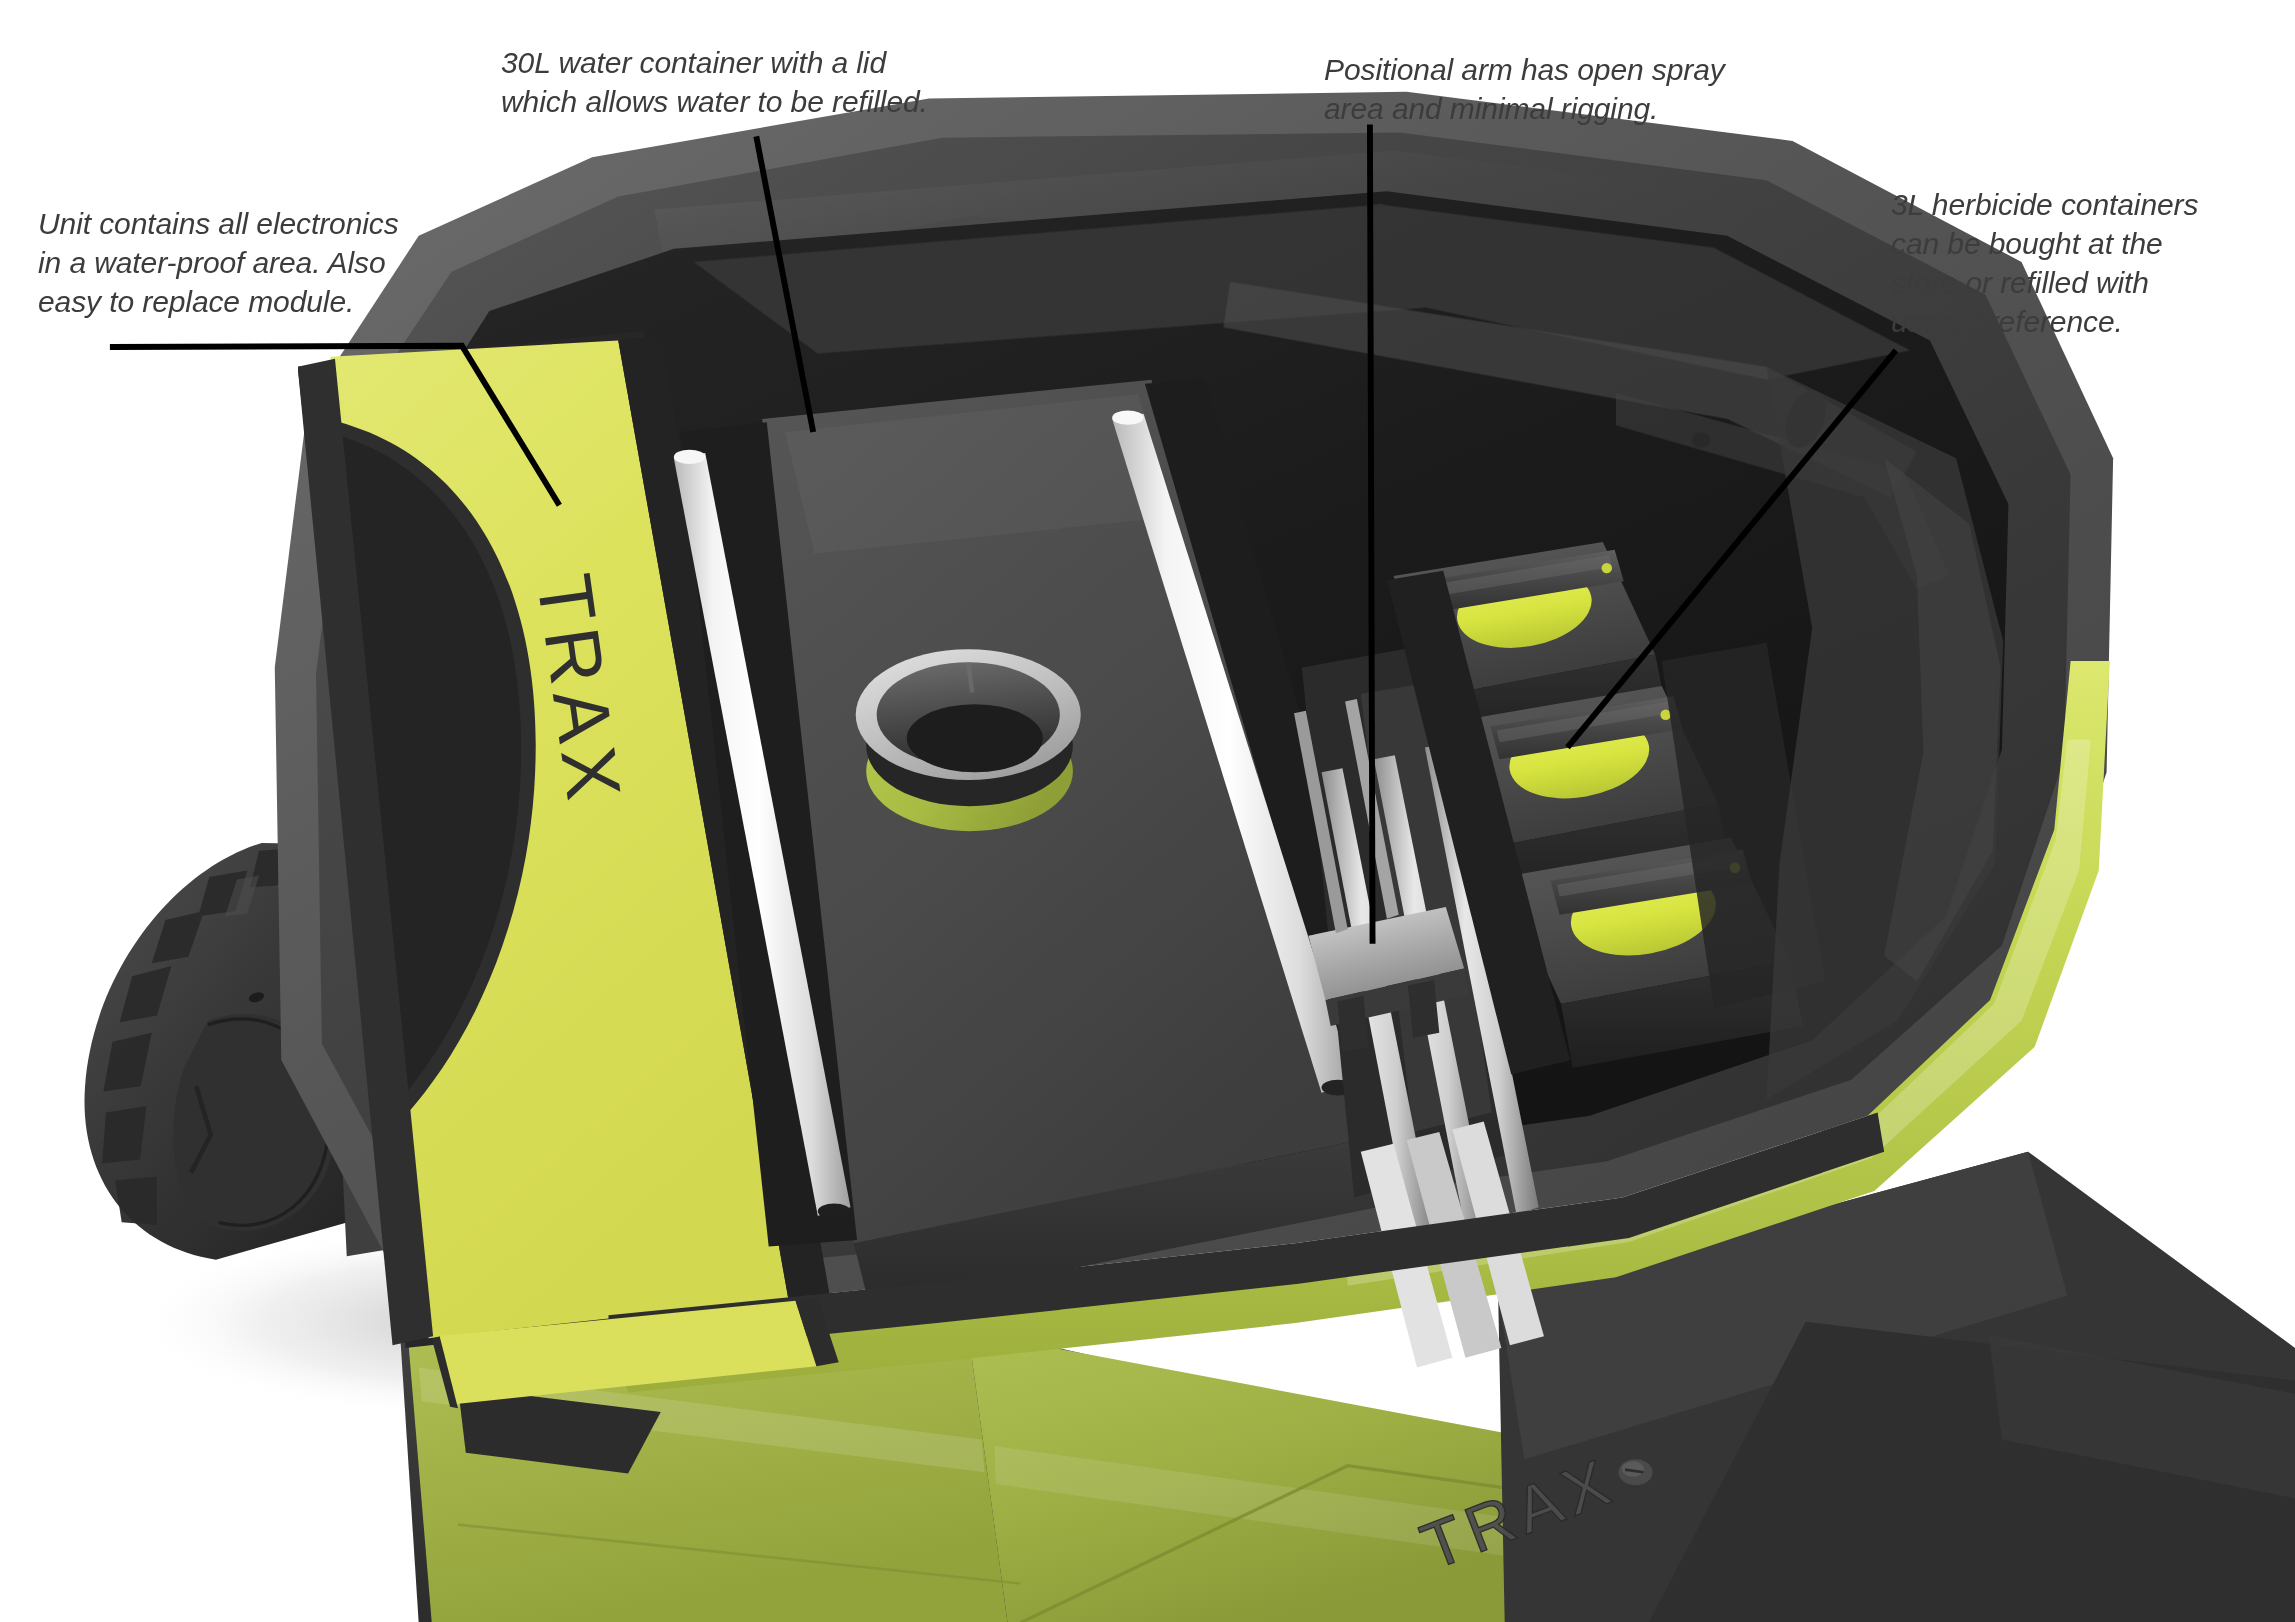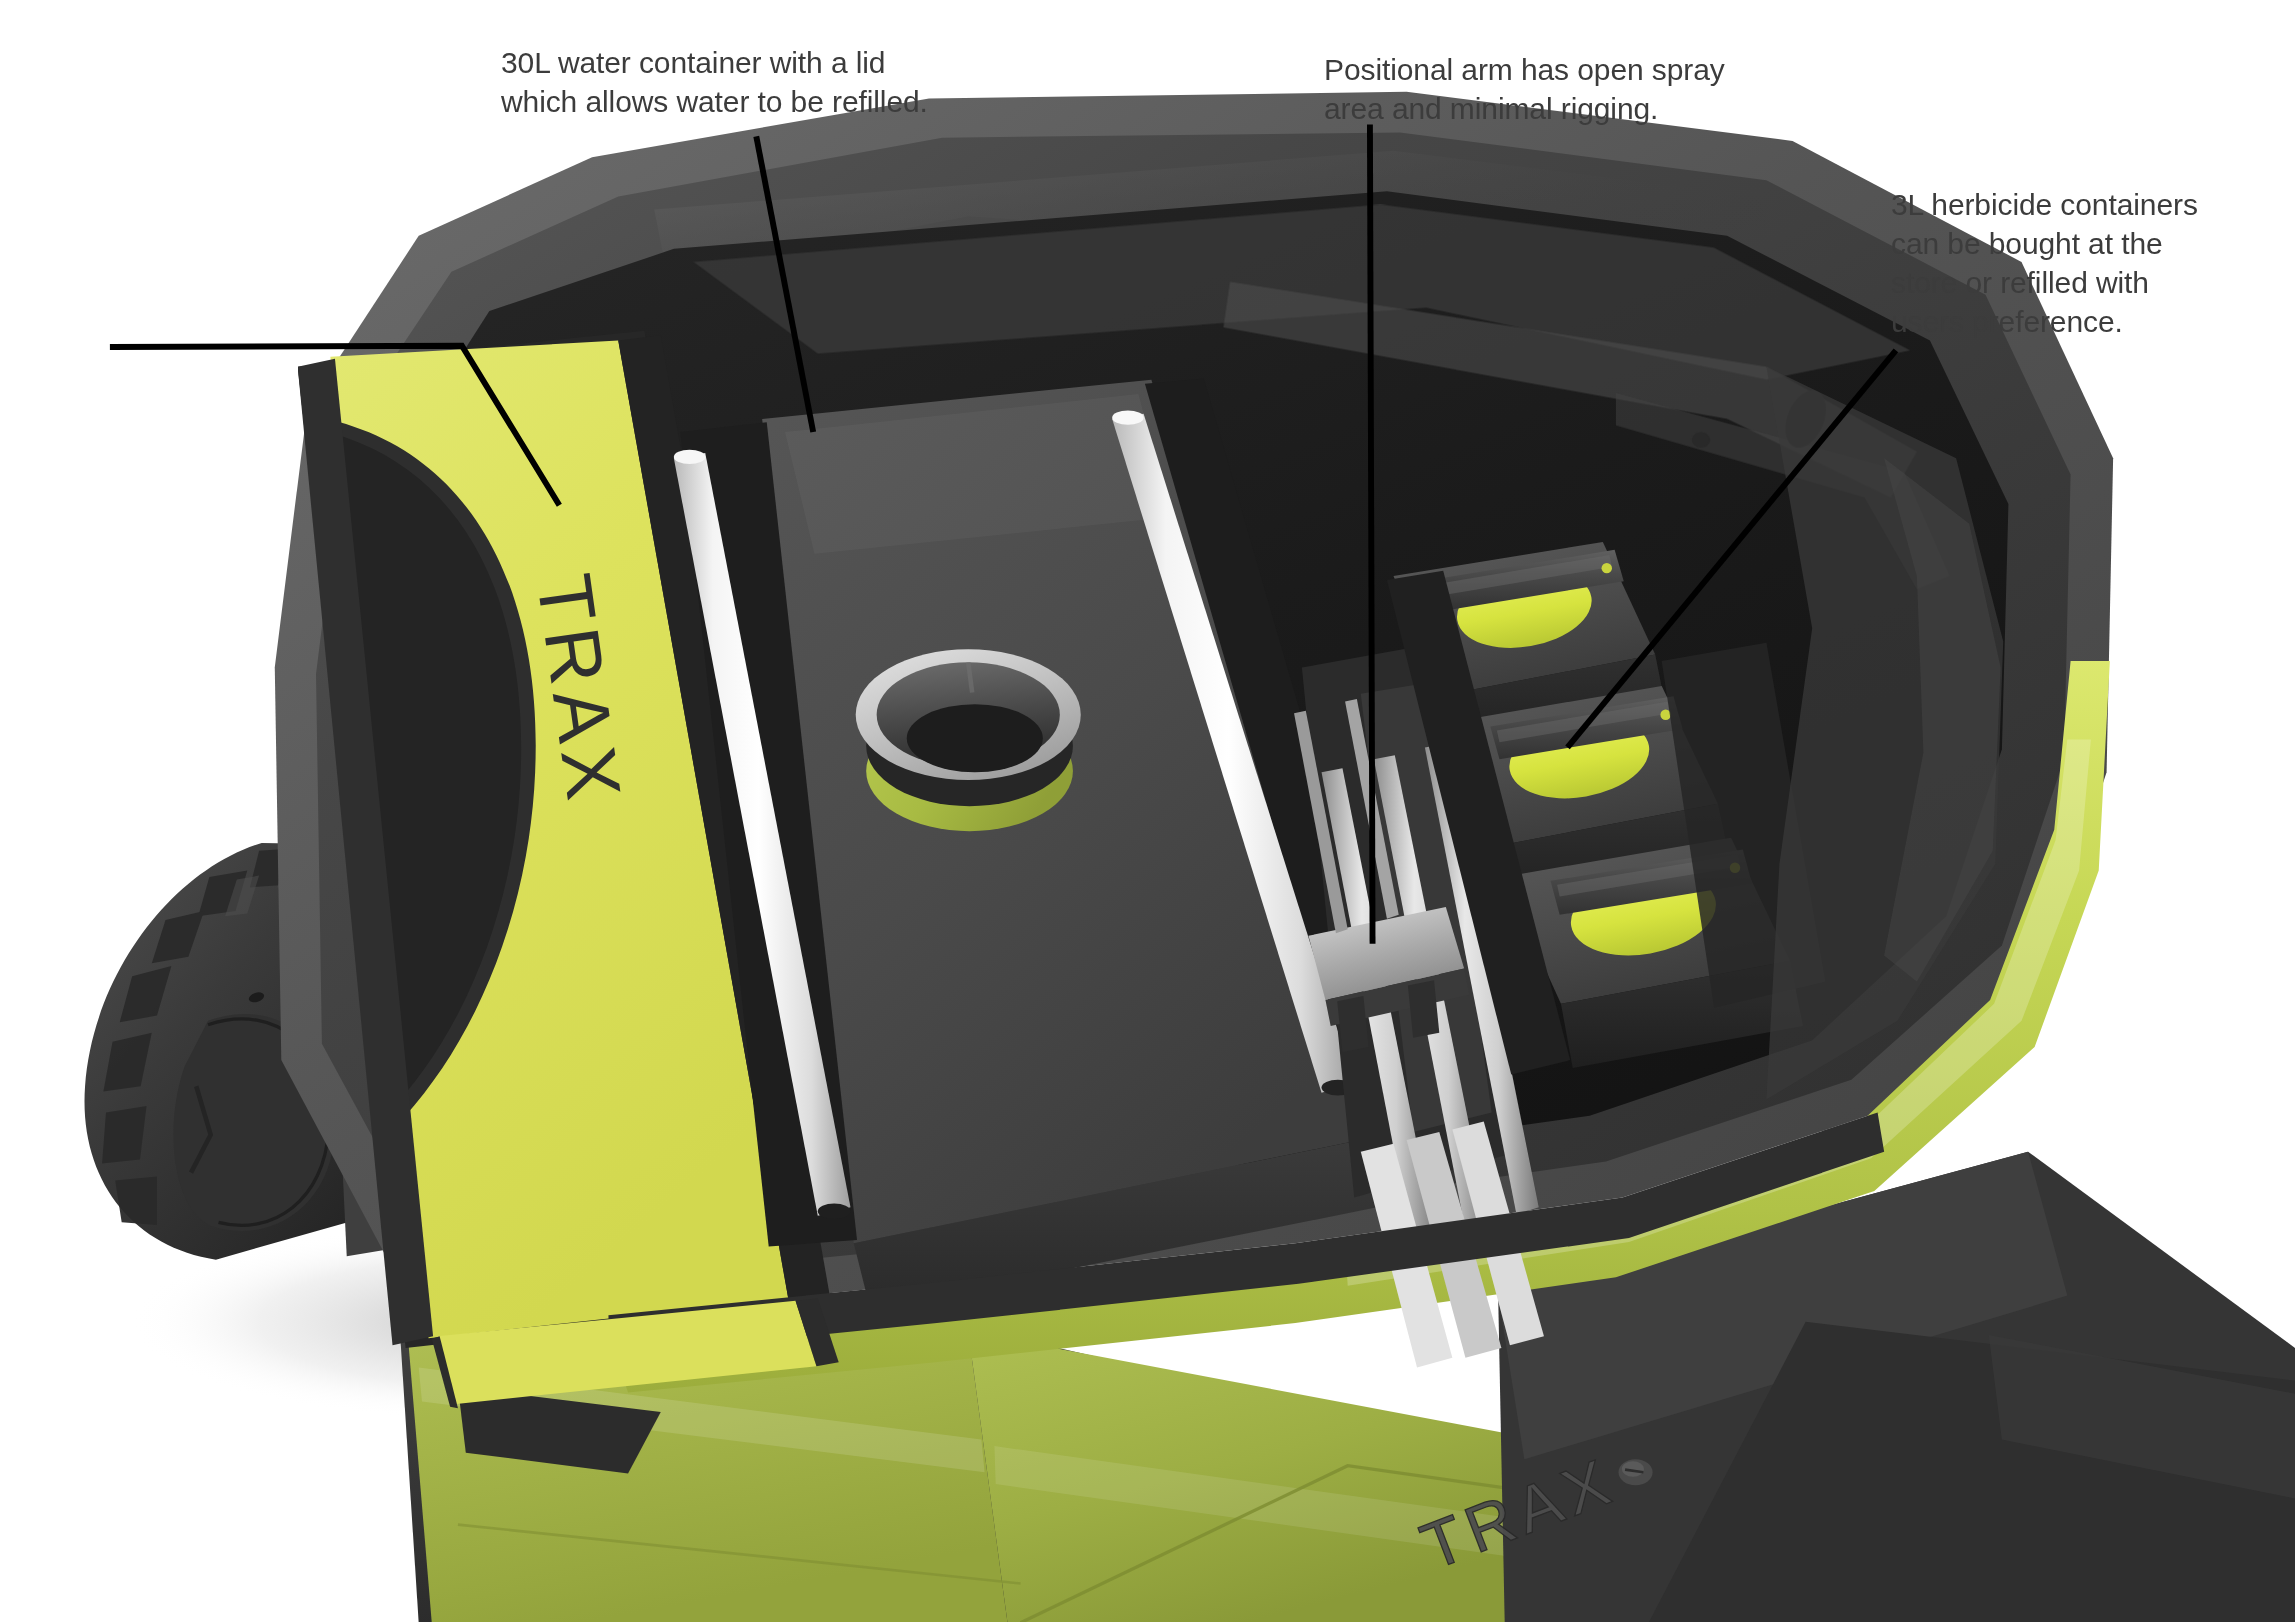--- a/index.html
+++ b/index.html
@@ -13,20 +13,21 @@
 
   
   .callout{
     position:absolute;
     color:#3c3c3c;
     font-size:30px;
     line-height:1.30;
     letter-spacing:-0.1px;
     white-space:pre-line;
     z-index:60;
+    font-style:italic;
   }
   #cal-electronics{left:38px;  top:204px;  width:458px;}
   #cal-water     {left:501px;  top:43px;   width:523px;}
   #cal-arm       {left:1324px; top:50px;   width:517px;}
   #cal-herbicide {left:1891px; top:185px;  width:366px;}
   #cal-ppe       {left:38px;   top:1433px; width:419px;}
 
   
   #leaders{position:absolute;left:0;top:0;width:2295px;height:1623px;z-index:58;pointer-events:none;}
 
@@ -413,20 +414,23 @@
 
   <svg id="leaders" viewBox="0 0 3508 2480" xmlns="http://www.w3.org/2000/svg">
     <g stroke="#000000" fill="none" stroke-width="9" stroke-linecap="butt">
       <polyline points="168,530 706,528 855,772"></polyline>
       <line x1="1156" y1="208" x2="1243" y2="660"></line>
       <line x1="2094" y1="190" x2="2098" y2="1442"></line>
       <line x1="2898" y1="535" x2="2396" y2="1142"></line>
     </g>
   </svg>
 
+  <div class="callout" id="cal-electronics">Unit contains all electronics
+in a water-proof area. Also
+easy to replace module.</div>
 
   <div class="callout" id="cal-water">30L water container with a lid
 which allows water to be refilled.</div>
 
   <div class="callout" id="cal-arm">Positional arm has open spray
 area and minimal rigging.</div>
 
   <div class="callout" id="cal-herbicide">3L herbicide containers
 can be bought at the
 store or refilled with

